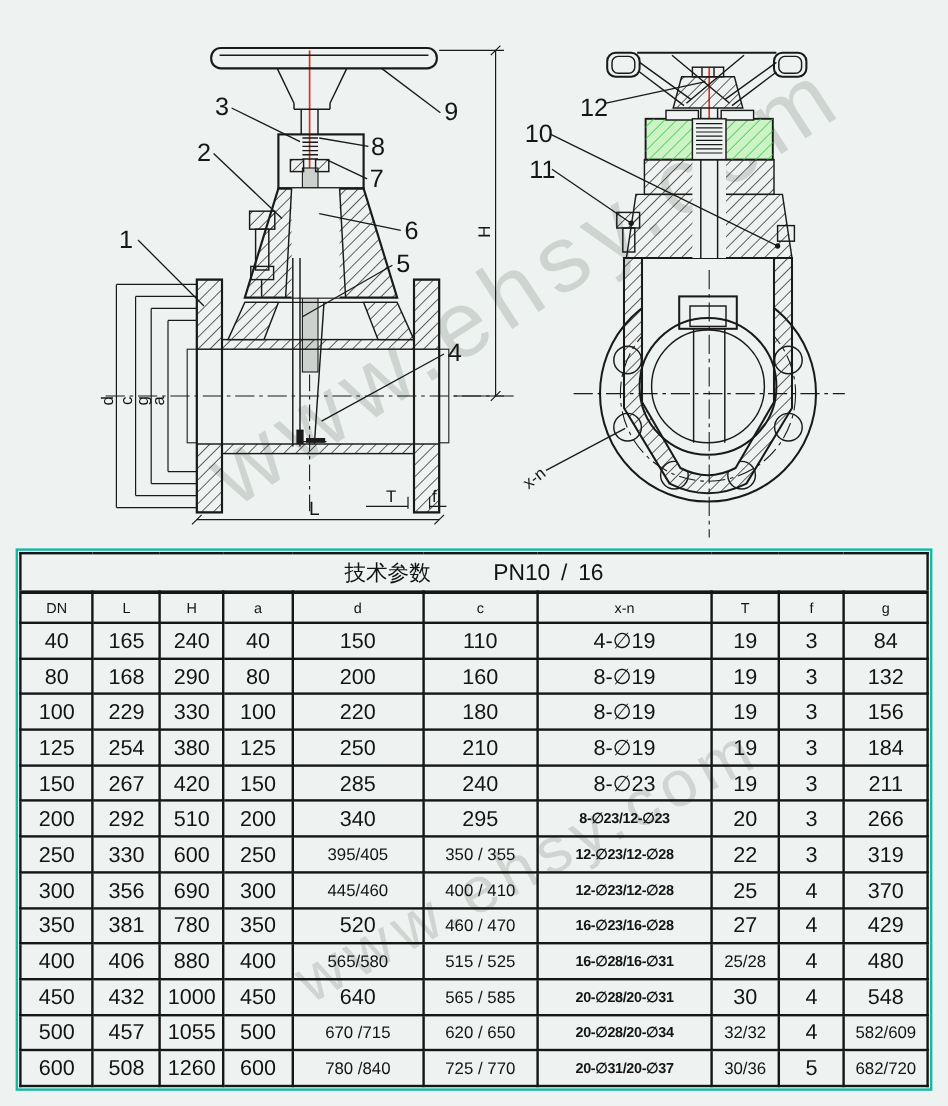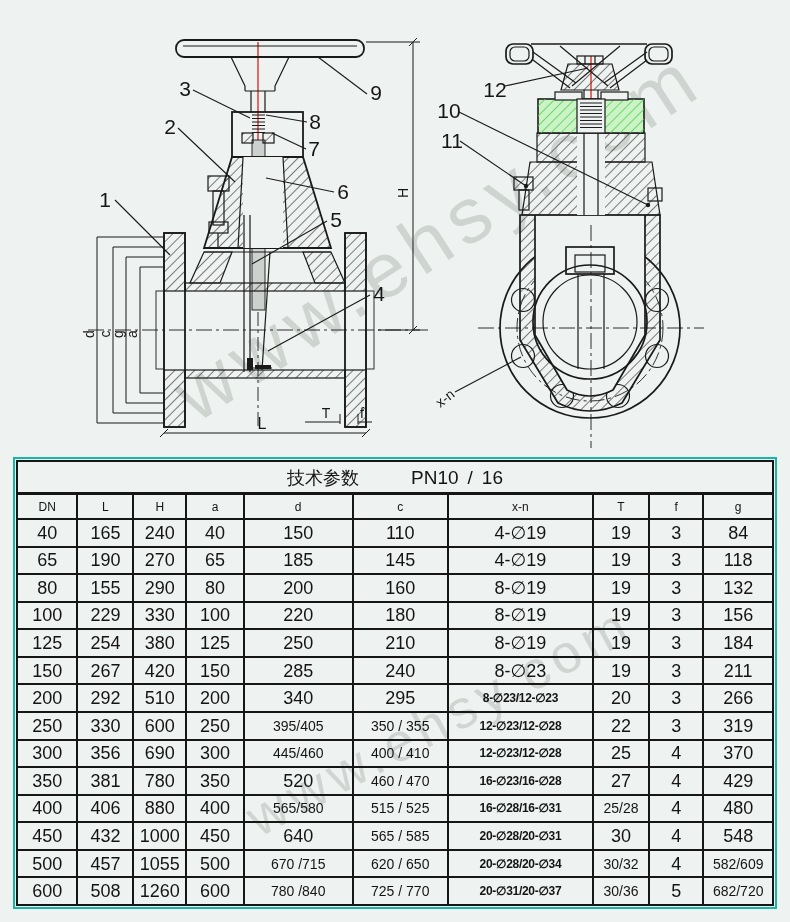--- a/index.html
+++ b/index.html
@@ -288,34 +288,22 @@
             <td>240</td>
             <td>40</td>
             <td>150</td>
             <td>110</td>
             <td>4-∅19</td>
             <td>19</td>
             <td>3</td>
             <td>84</td>
           </tr>
           <tr>
-            <td>65</td>
-            <td>190</td>
-            <td>270</td>
-            <td>65</td>
-            <td>185</td>
-            <td>145</td>
-            <td>4-∅19</td>
-            <td>19</td>
-            <td>3</td>
-            <td>118</td>
-          </tr>
-          <tr>
             <td>80</td>
-            <td>155</td>
+            <td>168</td>
             <td>290</td>
             <td>80</td>
             <td>200</td>
             <td>160</td>
             <td>8-∅19</td>
             <td>19</td>
             <td>3</td>
             <td>132</td>
           </tr>
           <tr>
@@ -427,21 +415,21 @@
             <td>548</td>
           </tr>
           <tr>
             <td>500</td>
             <td>457</td>
             <td>1055</td>
             <td>500</td>
             <td class="s">670 /715</td>
             <td class="s">620 / 650</td>
             <td class="xs">20-∅28/20-∅34</td>
-            <td class="s">30/32</td>
+            <td class="s">32/32</td>
             <td>4</td>
             <td class="s">582/609</td>
           </tr>
           <tr>
             <td>600</td>
             <td>508</td>
             <td>1260</td>
             <td>600</td>
             <td class="s">780 /840</td>
             <td class="s">725 / 770</td>

